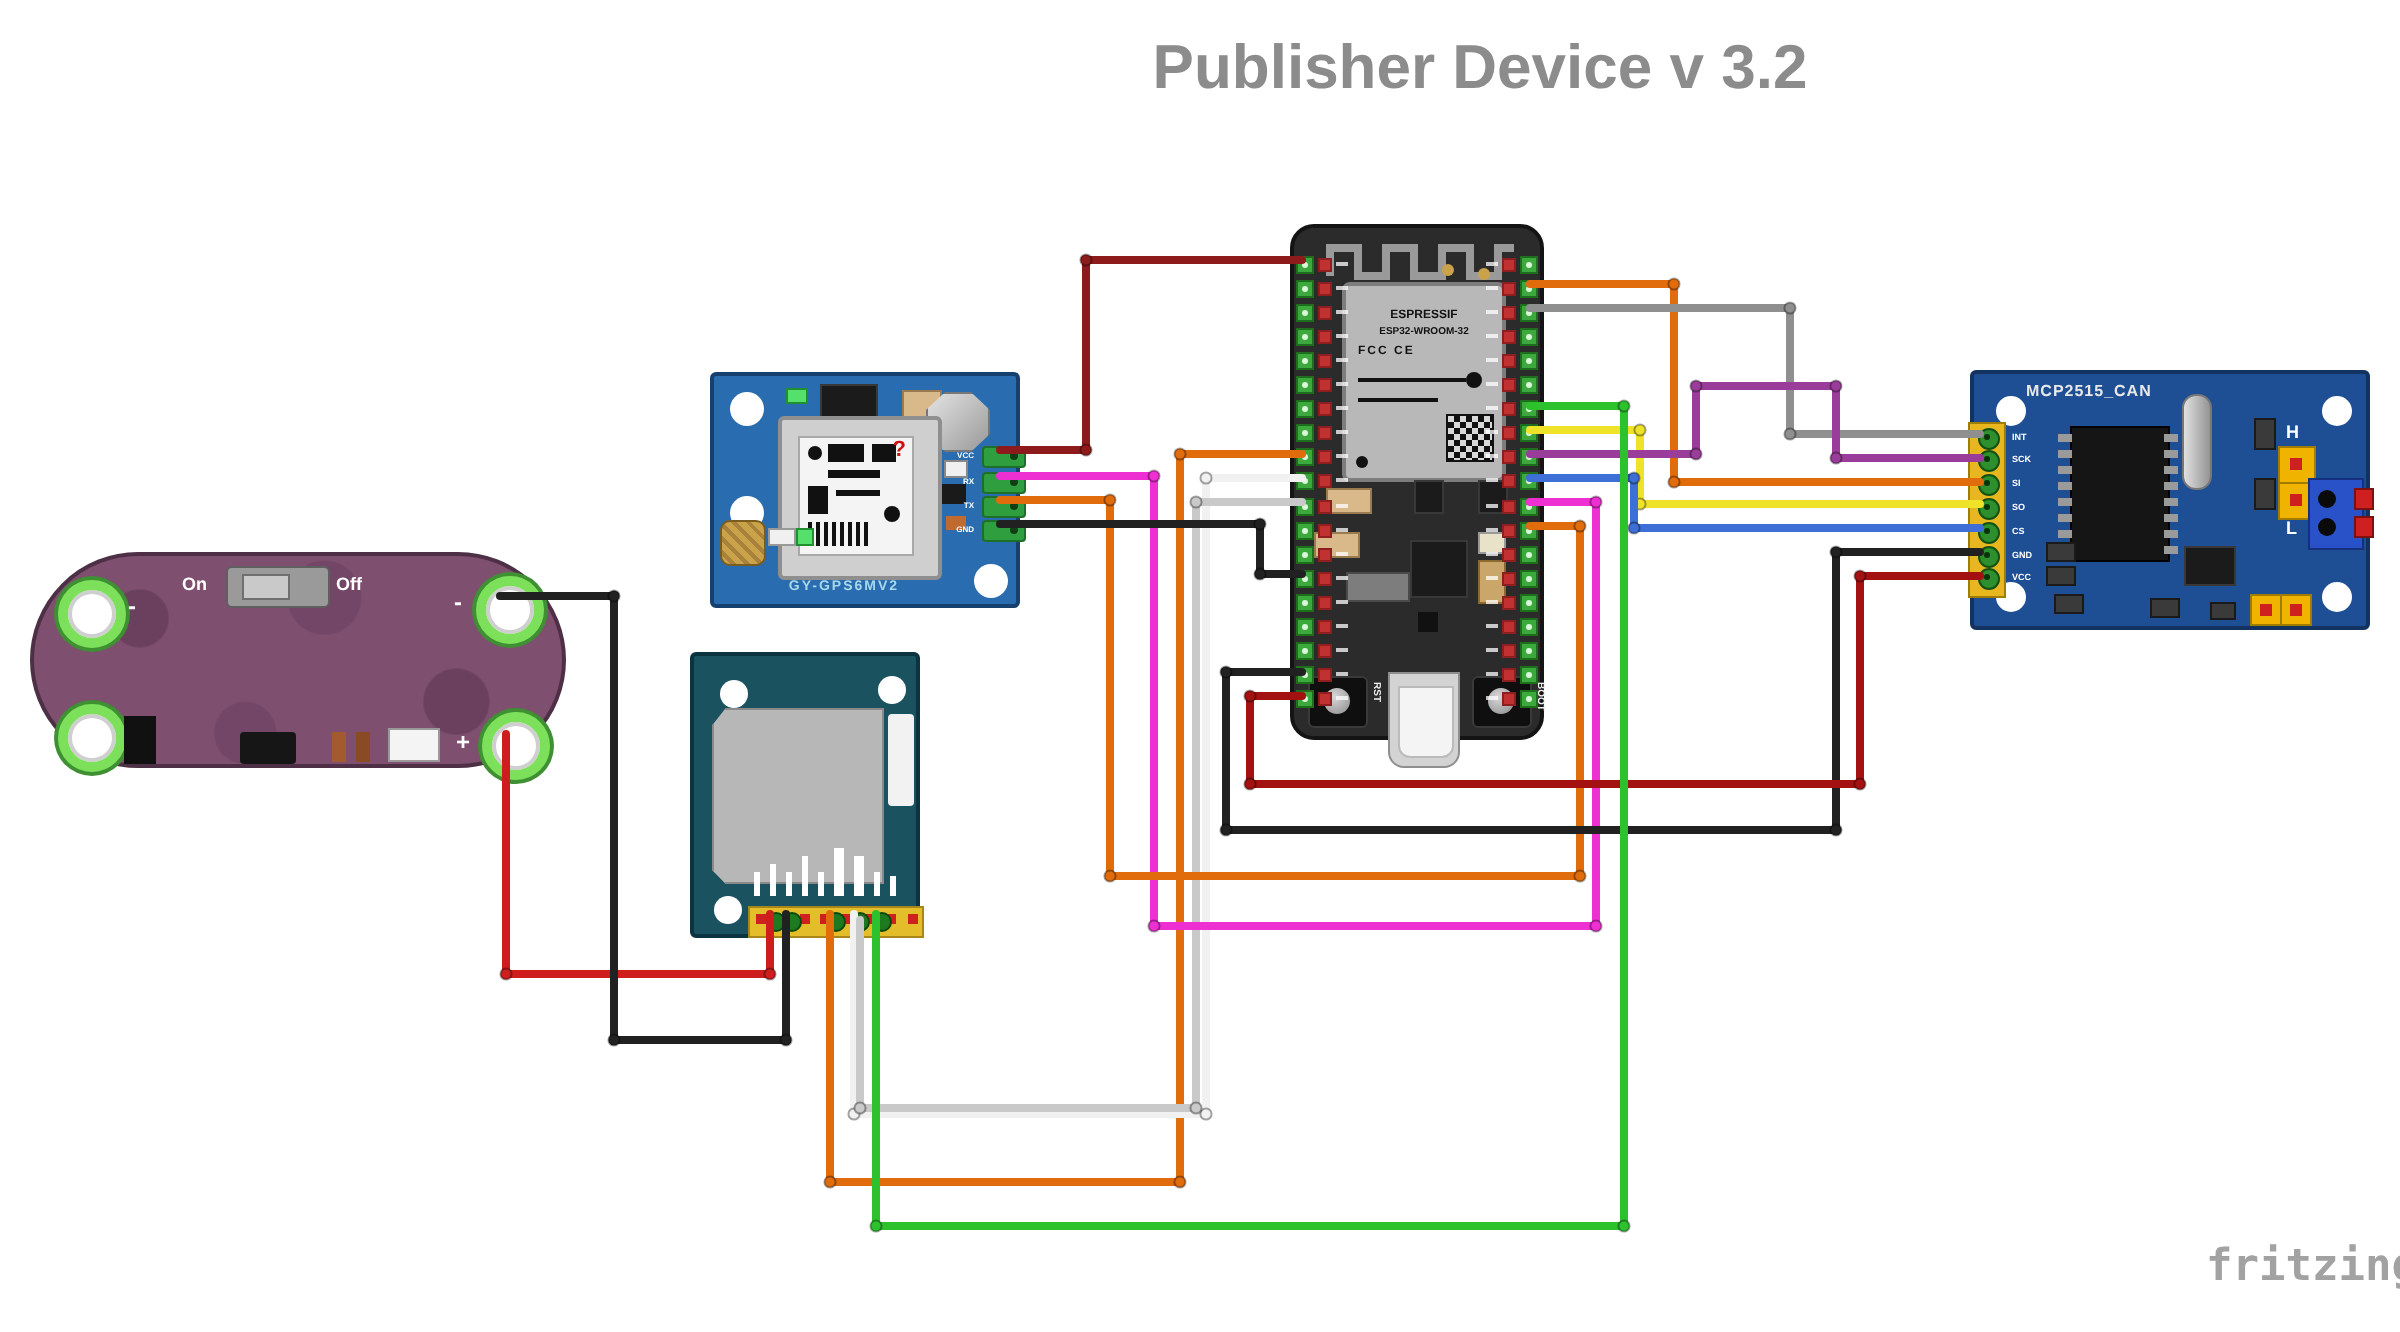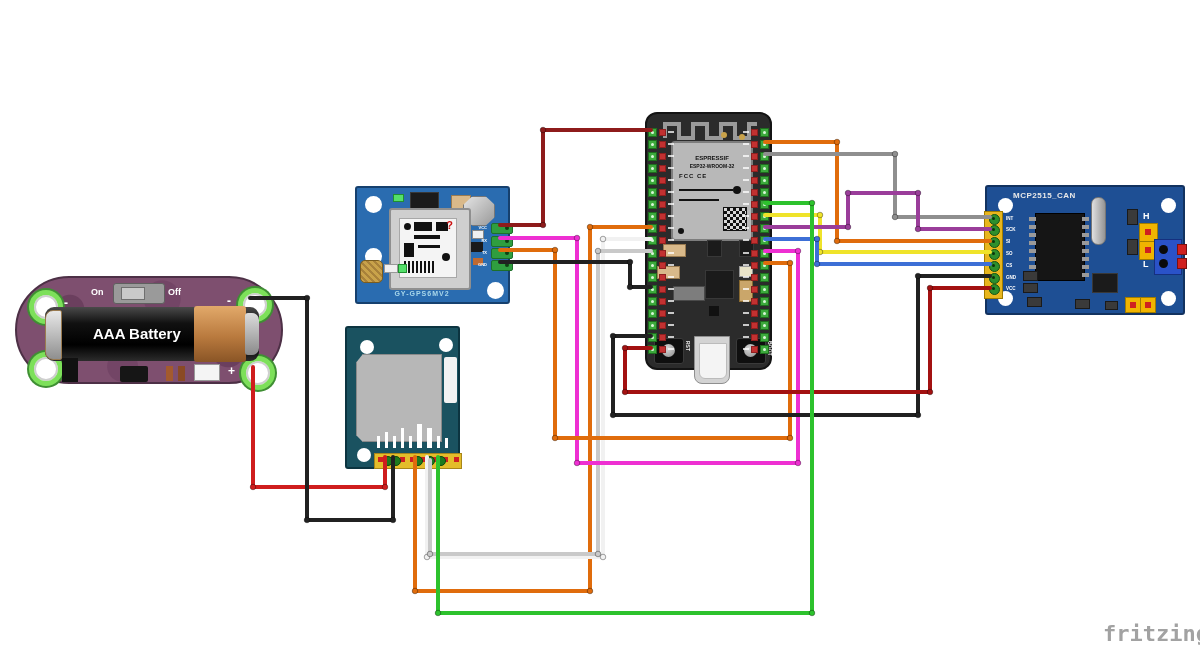--- a/index.html
+++ b/index.html
@@ -124,41 +124,36 @@
   .can-termblk b{position:absolute;right:-6px;width:8px;height:9px;background:#cf2020;border:1px solid #7d1010;}
   .darksmd{position:absolute;background:#3a3a3a;border:1px solid #1a1a1a;}
   #wires{position:absolute;left:0;top:0;pointer-events:none;}
   .tinybar{position:absolute;background:#fff;}
 </style>
 </head>
 <body>
 
 <div id="canvas">
 
+  <div id="page-title">Publisher Device v 3.2</div>
 
   <div class="board bat-board">
     <div class="term" style="left:12px;top:12px;"></div>
     <div class="term" style="left:221px;top:10px;"></div>
     <div class="term" style="left:12px;top:74px;"></div>
     <div class="term" style="left:224px;top:78px;"></div>
     <div class="bat-sign" style="left:47px;top:20px;">-</div>
     <div class="bat-sign" style="left:210px;top:18px;">-</div>
     <div class="bat-sign" style="left:47px;top:84px;">-</div>
     <div class="bat-sign" style="left:211px;top:88px;">+</div>
     <div class="bat-switch">
         <div class="knob"></div>
       </div>
     <div class="bat-label-sw" style="left:74px;top:9px;">On</div>
     <div class="bat-label-sw" style="left:151px;top:9px;">Off</div>
-    <div class="bat-cell">
-      <div class="cap"></div>
-      <div class="copper"></div>
-      <div class="tip"></div>
-      <div class="bat-text">AAA Battery</div>
-    </div>
     <div class="smd" style="left:45px;top:80px;width:16px;height:24px;background:#111;"></div>
     <div class="smd" style="left:103px;top:88px;width:28px;height:16px;background:#161616;border-radius:2px;"></div>
     <div class="smd" style="left:149px;top:88px;width:7px;height:15px;background:#a35a2e;"></div>
     <div class="smd" style="left:161px;top:88px;width:7px;height:15px;background:#8a4a24;"></div>
     <div class="smd" style="left:177px;top:86px;width:24px;height:15px;background:#f4f4f4;border:1px solid #999;"></div>
   </div>
 
   <div class="board gps-board">
     <div class="hole" style="left:8px;top:8px;width:17px;height:17px;"></div>
     <div class="hole" style="left:130px;top:94px;width:17px;height:17px;"></div>

